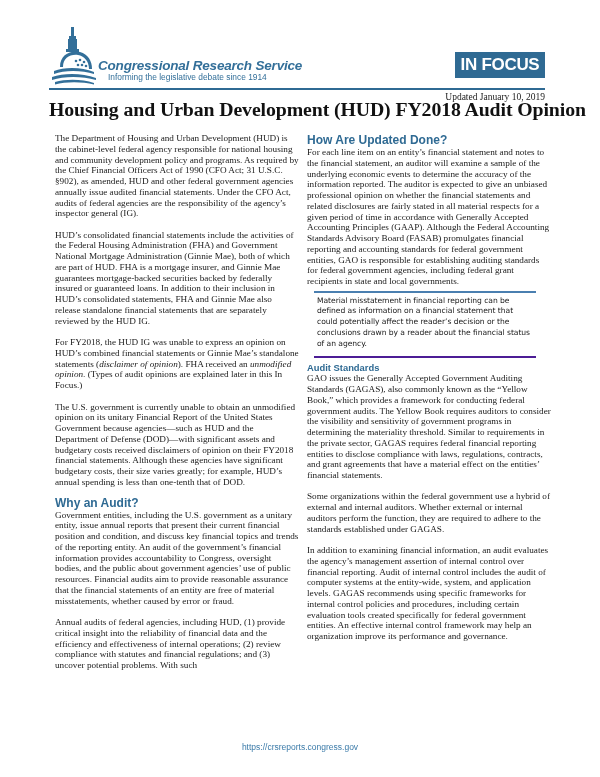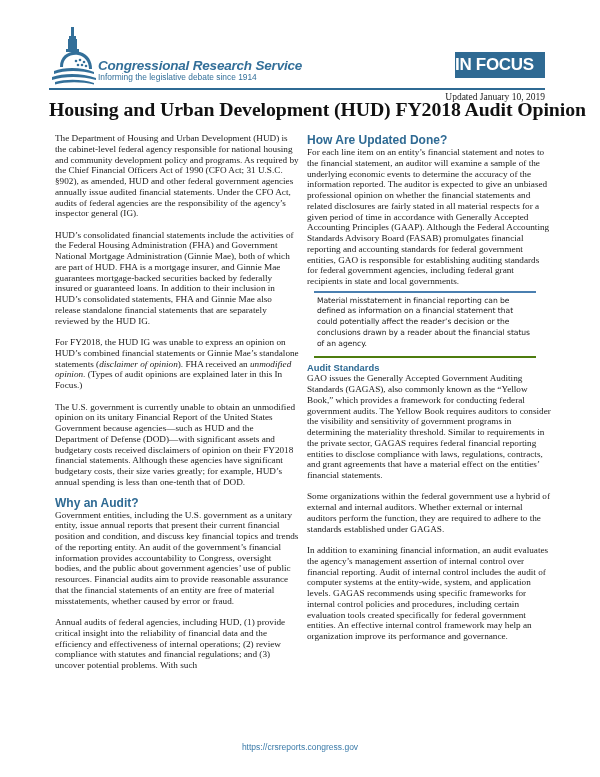--- a/index.html
+++ b/index.html
@@ -3,36 +3,36 @@
   <meta charset="utf-8">
   <style>
     * { margin: 0; padding: 0; box-sizing: border-box; }
     html, body { width: 600px; height: 777px; background: #ffffff; overflow: hidden; }
     body { position: relative; font-family: "Liberation Serif", "DejaVu Serif", serif; color: #111; }
 
     .header { position: absolute; left: 0; top: 0; width: 600px; height: 100px; }
     .logo-icon { position: absolute; left: 52px; top: 27px; width: 44px; height: 58px; }
     .logo-text { position: absolute; left: 98px; top: 58px; }
     .logo-title { font-family: "Liberation Sans", "DejaVu Sans", sans-serif; font-weight: bold; font-style: italic; font-size: 13.5px; color: #336f99; letter-spacing: -0.2px; white-space: nowrap; }
-    .logo-tagline { font-family: "Liberation Sans", "DejaVu Sans", sans-serif; font-size: 8.4px; color: #336f99; margin-top: -1px; white-space: nowrap; }
-    .infocus { position: absolute; left: 455px; top: 52px; width: 90px; height: 26px; background: #2f6a93; color: #fff; font-family: "Liberation Sans", "DejaVu Sans", sans-serif; font-weight: bold; font-size: 17px; line-height: 26px; text-align: left; letter-spacing: -0.3px; }
+    .logo-tagline { font-family: "Liberation Sans", "DejaVu Sans", sans-serif; font-size: 8.4px; color: #336f99; margin-top: -1px; white-space: nowrap; margin-left: 10px; }
+    .infocus { position: absolute; left: 455px; top: 52px; width: 90px; height: 26px; background: #2f6a93; color: #fff; font-family: "Liberation Sans", "DejaVu Sans", sans-serif; font-weight: bold; font-size: 17px; line-height: 26px; text-align: center; letter-spacing: -0.3px; }
     .header-rule { position: absolute; left: 49px; top: 88px; width: 496px; height: 1.5px; background: #2f6a93; }
     .updated { position: absolute; right: 55px; top: 92px; font-size: 9.5px; color: #222; white-space: nowrap; }
     .title { position: absolute; left: 49px; top: 98px; width: 500px; font-weight: bold; font-size: 19.8px; color: #111; white-space: nowrap; letter-spacing: -0.1px; }
 
     .col { position: absolute; top: 133px; font-size: 9.2px; line-height: 10.75px; color: #1a1a1a; }
     .col-left { left: 55px; width: 244px; }
     .col-right { left: 307px; width: 244px; top: 134px; }
     .col p { margin-bottom: 10.7px; }
     .col p.nomb { margin-bottom: 0; }
     .col em { font-style: italic; }
     .h2 { font-family: "Liberation Sans", "DejaVu Sans", sans-serif; font-weight: bold; font-size: 12px; line-height: 13px; color: #2f6a93; margin-top: 0; }
     .h3 { font-family: "Liberation Sans", "DejaVu Sans", sans-serif; font-weight: bold; font-size: 9.4px; line-height: 11px; color: #2f6a93; }
 
-    .callout { margin: 4px 0 4px 7px; width: 222px; border-top: 2px solid #4a7fb0; border-bottom: 2px solid #4d7c0f; padding: 3px 4px 7px 3px; }
+    .callout { margin: 4px 0 4px 7px; width: 222px; border-top: 2px solid #4a7fb0; border-bottom: 2px solid #4c1d95; padding: 3px 4px 7px 3px; }
     .callout-text { font-family: "DejaVu Sans", "Liberation Sans", sans-serif; font-size: 7.6px; line-height: 10.7px; color: #1a1a1a; letter-spacing: -0.05px; }
 
     .footer { position: absolute; left: 0; top: 742px; width: 600px; text-align: center; font-family: "Liberation Sans", "DejaVu Sans", sans-serif; font-size: 8.5px; color: #3a7aa8; }
   </style>
 </head>
 <body>
 
 <div class="header">
   <svg class="logo-icon" viewBox="0 0 44 58">
     <g fill="#336f99">

